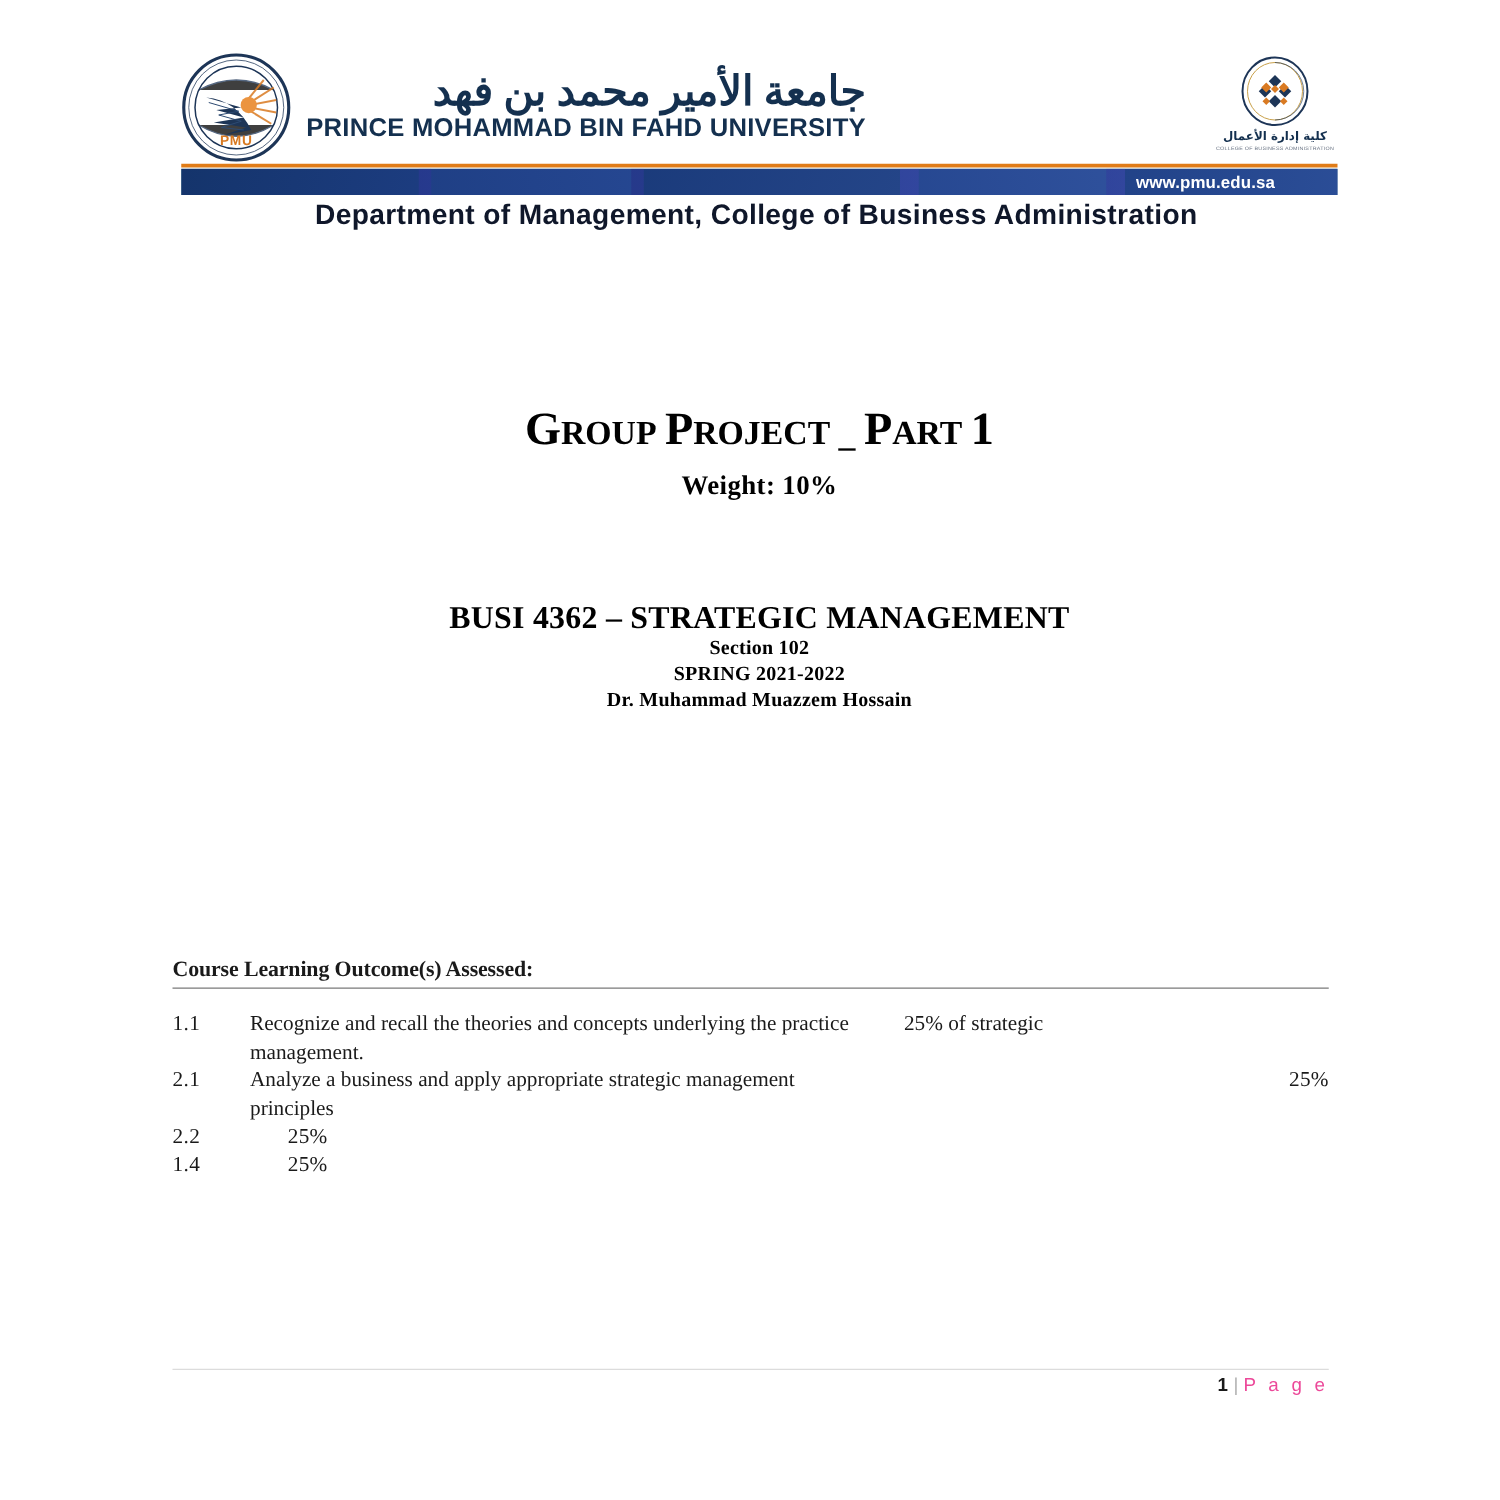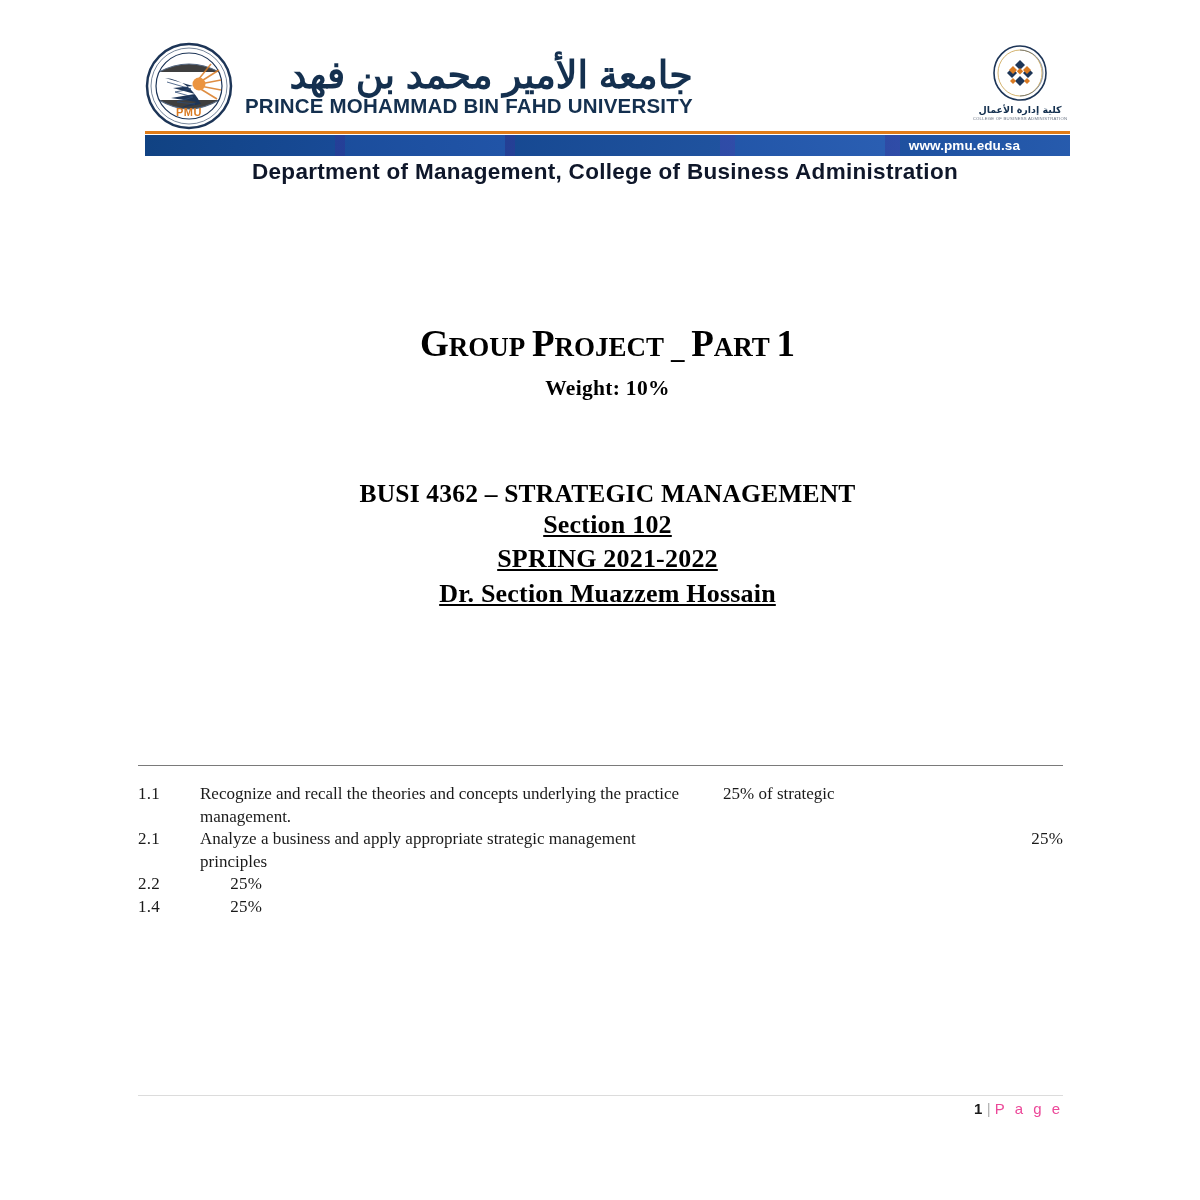--- a/index.html
+++ b/index.html
@@ -47,22 +47,22 @@
   }
 
   .wordmark {
     margin-left: 12px;
     display: flex;
     flex-direction: column;
     justify-content: center;
     line-height: 1;
   }
   .wordmark-ar {
-    font-family: Liberation Sans, sans-serif;
-    font-size: 38px;
+    font-family: Liberation Serif, serif;
+    font-size: 33px;
     font-weight: bold;
     color: #14304f;
     direction: rtl;
     letter-spacing: 0px;
     margin-bottom: 2px;
     white-space: nowrap;
   }
   .wordmark-en {
     font-family: "Liberation Sans", sans-serif;
     font-size: 20.5px;
@@ -115,21 +115,21 @@
     width: 925px;
     height: 3px;
     background: #e07c18;
   }
   .navy-banner {
     position: absolute;
     left: 145px;
     top: 135px;
     width: 925px;
     height: 21px;
-    background: #0369a1;
+    background: #0c4a6e;
     overflow: hidden;
   }
   .navy-banner .poly {
     position: absolute;
     top: 0;
     height: 21px;
     opacity: 0.55;
   }
   .p1 { left: 0;    width: 200px; background: linear-gradient(105deg,#1b2269 0%, #2a3290 100%); }
   .p2 { left: 190px; width: 180px; background: linear-gradient(80deg,#2e3697 0%, #3a44ae 100%); opacity:.45; }
@@ -212,24 +212,23 @@
     font-family: "Liberation Serif", serif;
     font-weight: bold;
     color: #000000;
   }
   .course-name {
     font-size: 25.5px;
     letter-spacing: 0.2px;
     line-height: 1.1;
   }
   .course-sub {
-    font-size: 26px;
+    font-size: 16px;
     line-height: 1.32;
     letter-spacing: 0.2px;
-    text-decoration: underline;
   }
 
   
   .clo-section {
     position: absolute;
     left: 138px;
     top: 765px;
     width: 925px;
   }
   .clo-title {
@@ -388,24 +387,25 @@
 
   <div class="title-block">
     <div class="doc-title"><span class="cap">G</span><span class="sc">ROUP</span><span class="sc">&nbsp;</span><span class="cap">P</span><span class="sc">ROJECT</span><span class="sc">&nbsp;</span><span class="lowsep">_</span><span class="sc">&nbsp;</span><span class="cap">P</span><span class="sc">ART</span><span class="sc">&nbsp;</span><span class="num">1</span></div>
     <div class="weight-line">Weight: 10%</div>
   </div>
 
   <div class="course-block">
     <div class="course-name">BUSI 4362 – STRATEGIC MANAGEMENT</div>
     <div class="course-sub">Section 102</div>
     <div class="course-sub">SPRING 2021-2022</div>
-    <div class="course-sub">Dr. Section Muazzem Hossain</div>
+    <div class="course-sub">Dr. Muhammad Muazzem Hossain</div>
   </div>
 
   <div class="clo-section">
+    <div class="clo-title">Course Learning Outcome(s) Assessed:</div>
     <div class="clo-rule"></div>
 
     <div class="clo-row">
       <div class="clo-code">1.1</div>
       <div class="clo-text"><span>Recognize and recall the theories and concepts underlying the practice</span><span class="inline-weight">25% of strategic</span><br><span>management.</span></div>
       <div class="clo-weight"></div>
     </div>
 
     <div class="clo-row">
       <div class="clo-code">2.1</div>

